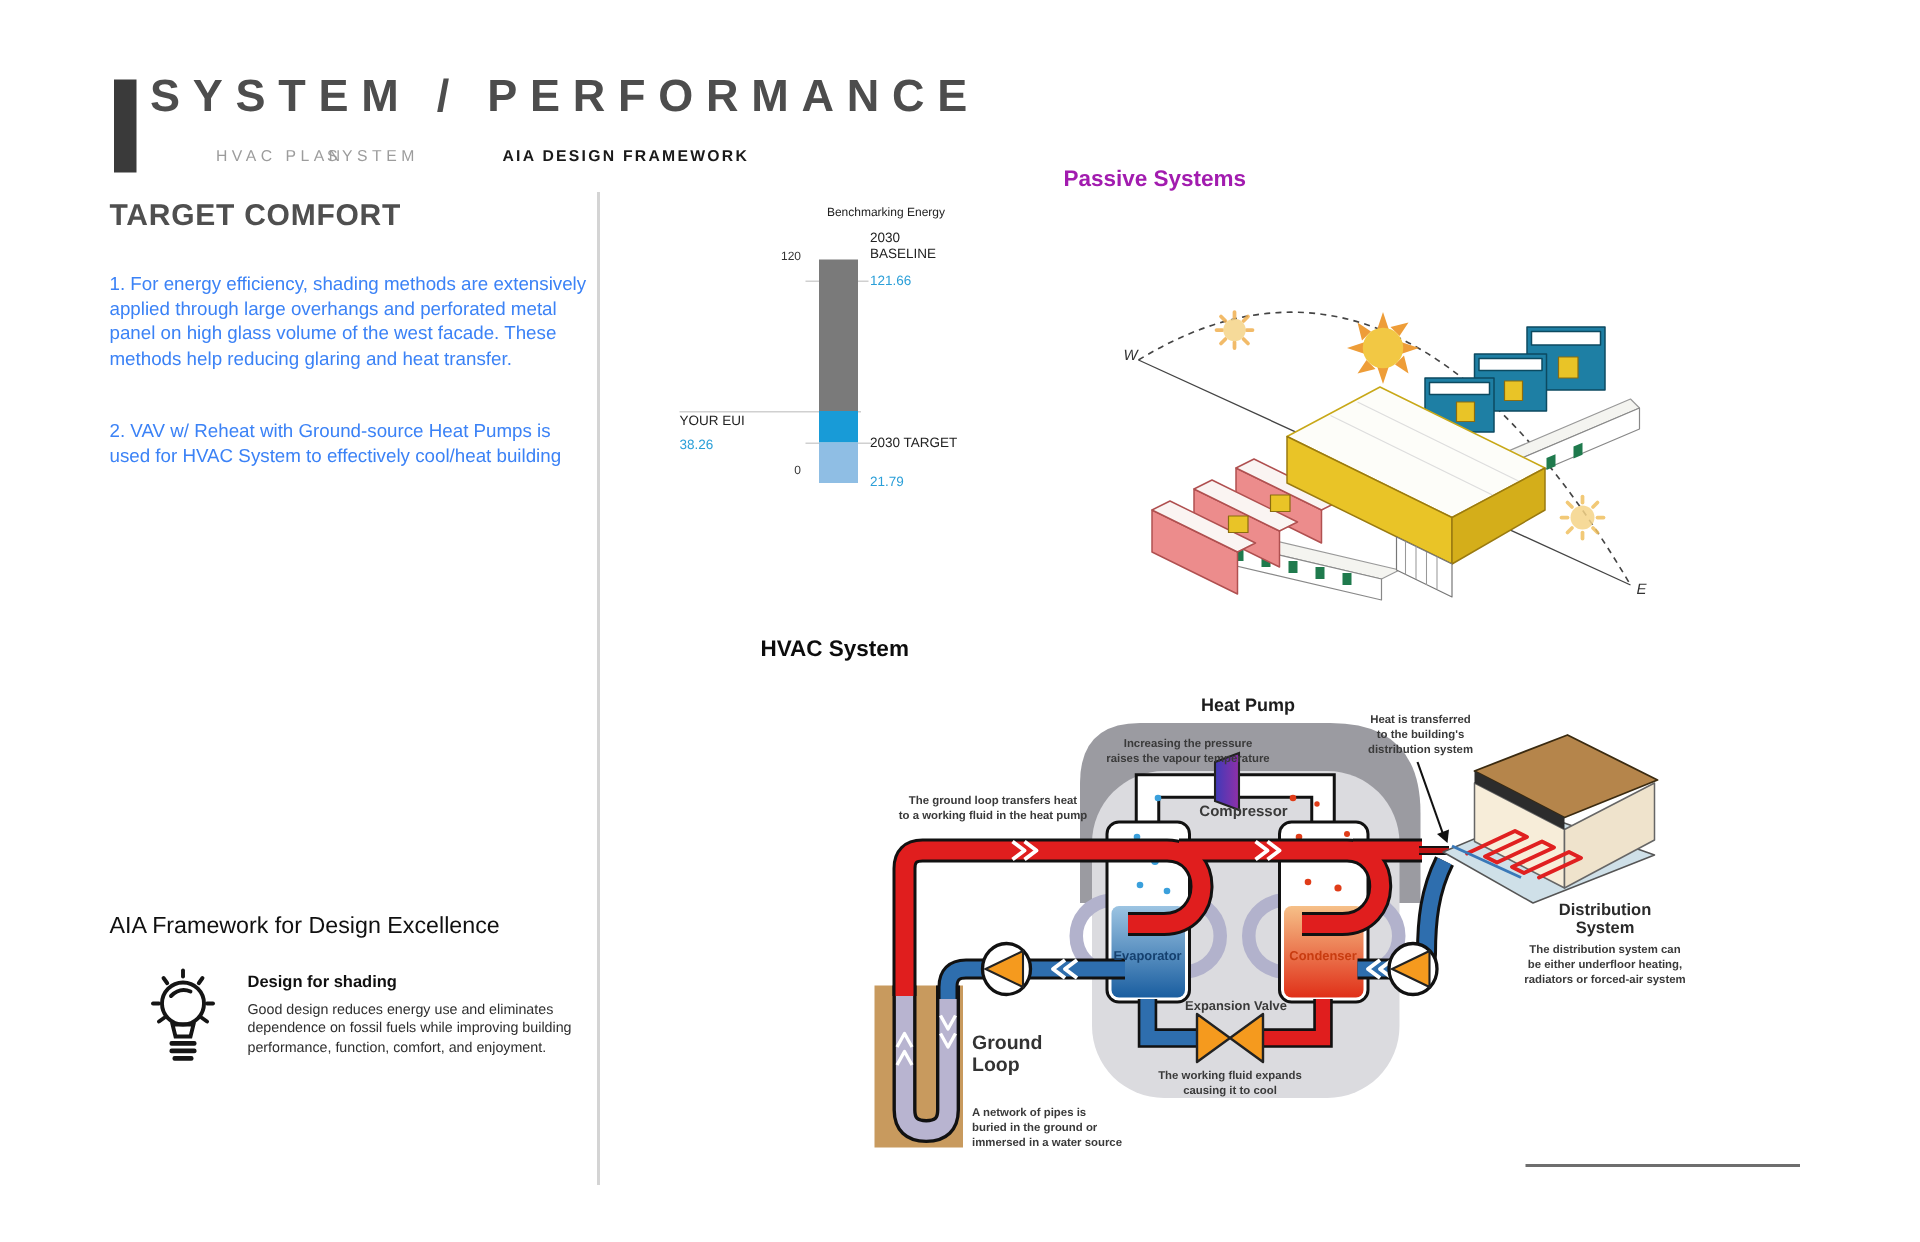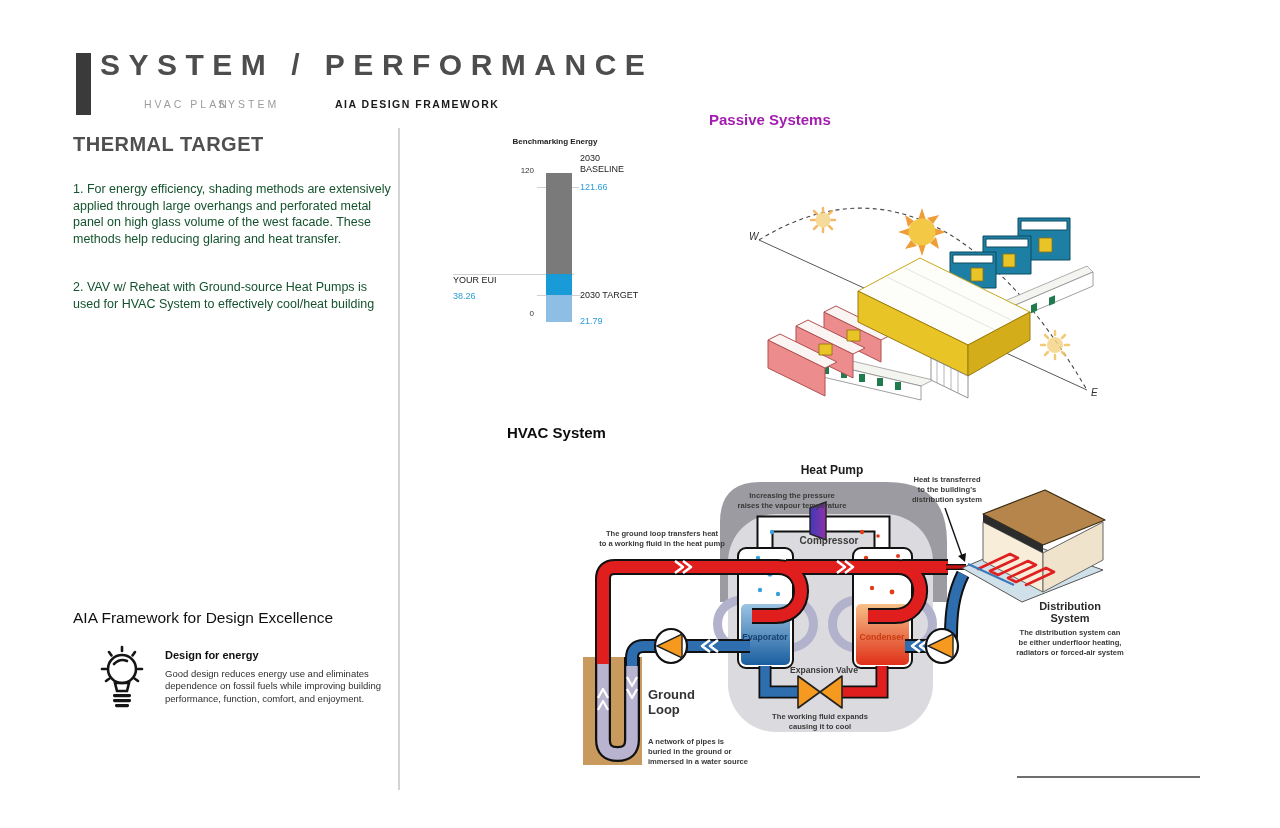--- a/index.html
+++ b/index.html
@@ -13,34 +13,34 @@
                 letter-spacing:8.5px; white-space:nowrap; }
   .tab { top:98px; font-size:10.5px; color:#9c9c9c; letter-spacing:3px; white-space:nowrap; cursor:pointer; }
   .tab-0 { left:100px;margin-left:44px; } .tab-1 { left:218px; }
   .tab-2 { left:335px; color:#1a1a1a; font-weight:bold; letter-spacing:1.5px; }
 
   .v-divider { left:398px; top:128px; width:2px; height:662px; background:#d4d4d4; }
   .bottom-rule { left:1017px; top:776px; width:183px; height:2px; background:#6e6e6e; }
 
   
   .thermal-h { left:73px; top:133px; font-size:20px; font-weight:bold; color:#4f4f4f; letter-spacing:0.5px; }
-  .thermal-p { left:73px; width:322px; font-size:12.5px; color:#14532d; line-height:1.32; }
+  .thermal-p { left:73px; width:322px; font-size:12.5px; color:#3b82f6; line-height:1.32; }
   .p1 { top:181px; } .p2 { top:279px; }
 
   .aia-h { left:73px; top:609px; font-size:15.5px; font-weight:normal; color:#101010; }
   .aia-item-title { left:165px; top:649px; font-size:11px; font-weight:bold; color:#101010; }
   .aia-item-body { left:165px; top:668px; width:234px; font-size:9.5px; color:#2e2e2e; line-height:1.3; }
 
   
   .chart { left:440px; top:135px; width:230px; height:200px; }
   .chart .lbl { position:absolute; font-size:9px; color:#222; line-height:1.18; }
   .chart .val { position:absolute; font-size:9px; }
   .chart .tick { position:absolute; font-size:8px; color:#333; width:24px; text-align:right; }
-  .chart-title { position:absolute; left:40px; top:2px; width:150px; text-align:center;
-                 font-size:8px; font-weight:bold; color:#222; }
+  .chart-title { position:absolute; left:40px; top:2px; width:150px; text-align:right;
+                 font-size:8px; font-weight:normal; color:#222; }
   .bar-seg { position:absolute; left:106px; width:26px; }
   .gridline { position:absolute; height:1px; background:#d0d0d0; }
 
   
   .passive-h { left:709px; top:111px; font-size:15px; font-weight:bold; color:#a21caf; }
   .hvac-h { left:507px; top:424px; font-size:15px; font-weight:bold; color:#0c0c0c; }
 
   svg text { font-family:"Liberation Sans", sans-serif; }
 </style>
 </head>
@@ -48,21 +48,21 @@
 
 <div class="abs title-bar"></div>
 <h1 class="abs page-title">SYSTEM / PERFORMANCE</h1>
 <span class="abs tab tab-0">HVAC PLAN</span>
 <span class="abs tab tab-1">SYSTEM</span>
 <span class="abs tab tab-2">AIA DESIGN FRAMEWORK</span>
 
 <div class="abs v-divider"></div>
 <div class="abs bottom-rule"></div>
 
-<h2 class="abs thermal-h">THERMAL TARGET</h2>
+<h2 class="abs thermal-h">TARGET COMFORT</h2>
 <p class="abs thermal-p p1">1. For energy efficiency, shading methods are extensively applied through large overhangs and perforated metal panel on high glass volume of  the west facade. These methods help reducing glaring and heat transfer.</p>
 <p class="abs thermal-p p2">2. VAV w/ Reheat with Ground-source Heat Pumps is used for HVAC System to effectively cool/heat building</p>
 
 <h2 class="abs aia-h">AIA Framework for Design Excellence</h2>
 <svg class="abs" style="left:97px; top:643px;" width="54" height="68" viewBox="0 0 54 68">
   <g stroke="#151515" stroke-width="2.6" fill="none" stroke-linecap="round">
     <circle cx="25" cy="26" r="14"></circle>
     <path d="M17,21 Q23,15 30,18"></path>
     <path d="M18,40 L32,40 L30,48 L20,48 Z"></path>
     <line x1="25" y1="4" x2="25" y2="8"></line>
@@ -72,21 +72,21 @@
     <line x1="5" y1="26" x2="9" y2="26"></line>
     <line x1="9" y1="38" x2="12.5" y2="35.5"></line>
     <line x1="41" y1="38" x2="37.5" y2="35.5"></line>
   </g>
   <g fill="#151515">
     <rect x="16" y="51" width="18" height="3.2" rx="1.4"></rect>
     <rect x="16" y="56" width="18" height="3.2" rx="1.4"></rect>
     <rect x="18" y="61" width="14" height="3.2" rx="1.4"></rect>
   </g>
 </svg>
-<div class="abs aia-item-title">Design for energy</div>
+<div class="abs aia-item-title">Design for shading</div>
 <div class="abs aia-item-body">Good design reduces energy use and eliminates dependence on fossil fuels while improving building performance, function, comfort, and enjoyment.</div>
 
 <div class="abs chart">
   <div class="chart-title">Benchmarking Energy</div>
   <div class="tick" style="left:70px; top:31px;">120</div>
   <div class="tick" style="left:70px; top:174px;">0</div>
   <div class="gridline" style="left: 97px; width: 42px; top: 51.7204px;"></div>
     <div class="gridline" style="left: 13px; width: 121px; top: 139.494px;"></div>
     <div class="gridline" style="left: 97px; width: 44px; top: 159.944px;"></div>
     <div id="bar-layer">

